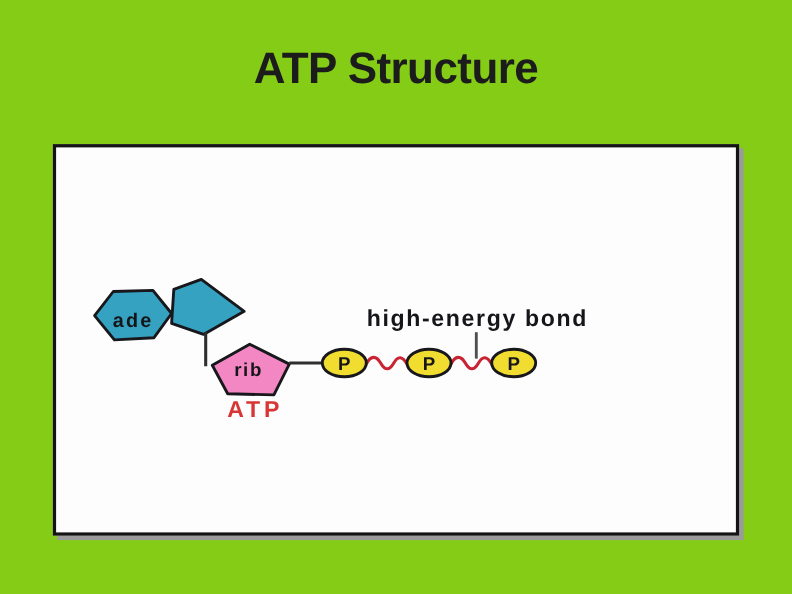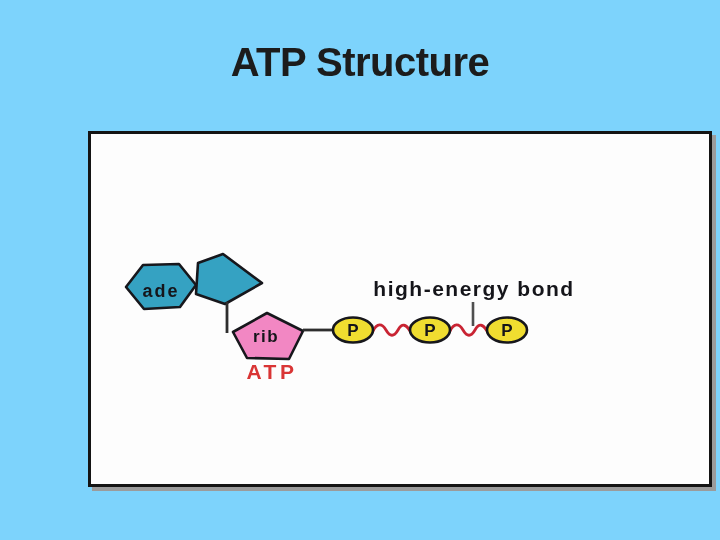--- a/index.html
+++ b/index.html
@@ -5,21 +5,21 @@
   html, body {
     margin: 0;
     padding: 0;
     background: #ffffff;
     font-family: "Liberation Sans", sans-serif;
   }
   .slide {
     position: relative;
     width: 720px;
     height: 540px;
-    background: #7dd3fc;
+    background: #84cc16;
     overflow: hidden;
   }
   .slide-title {
     position: absolute;
     top: 40px;
     left: 0;
     width: 720px;
     text-align: center;
     font-size: 40px;
     font-weight: 600;
@@ -29,21 +29,20 @@
   }
   .diagram-frame {
     position: absolute;
     left: 48px;
     top: 131px;
     width: 618px;
     height: 350px;
     background: #fdfdfd;
     border: 3px solid #141414;
     box-shadow: 4px 4px 0 #9b9b9b;
-    margin-left: 40px;
   }
   .diagram-frame svg {
     display: block;
     width: 618px;
     height: 350px;
   }
   svg text {
     font-family: "Liberation Sans", sans-serif;
     font-weight: bold;
   }

